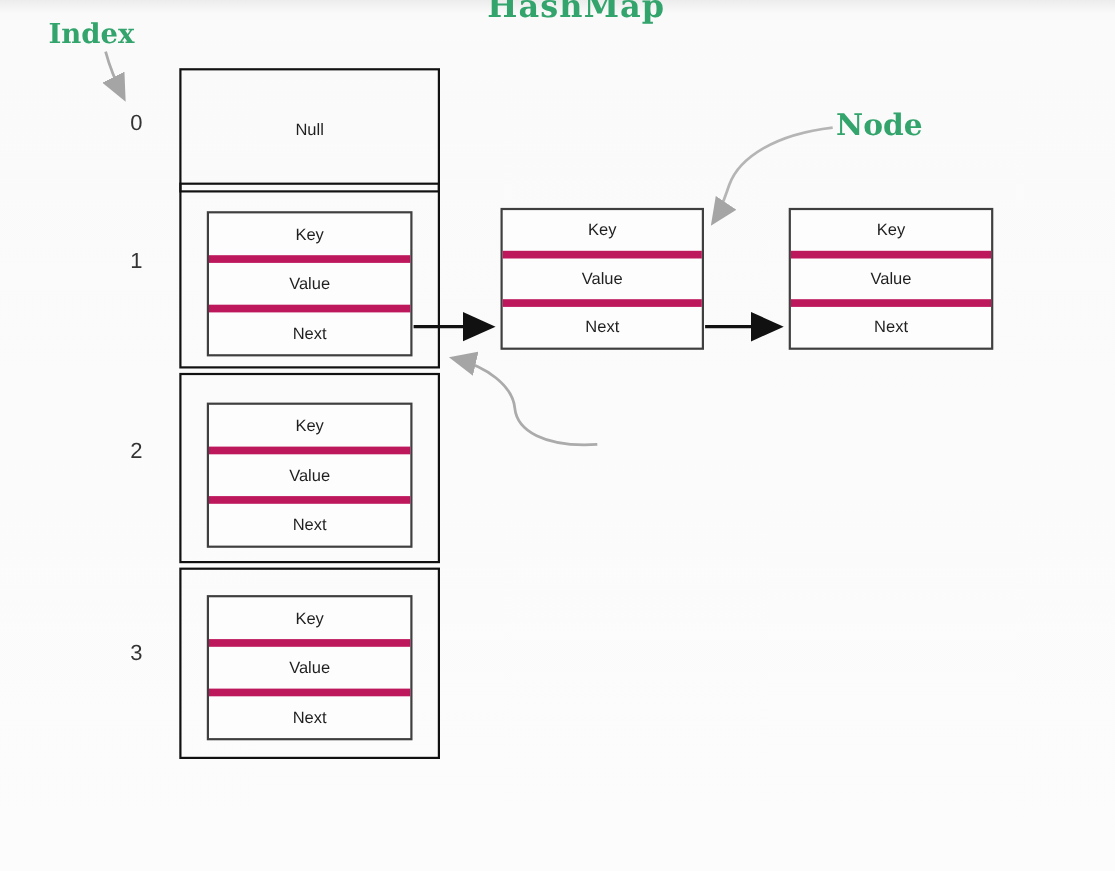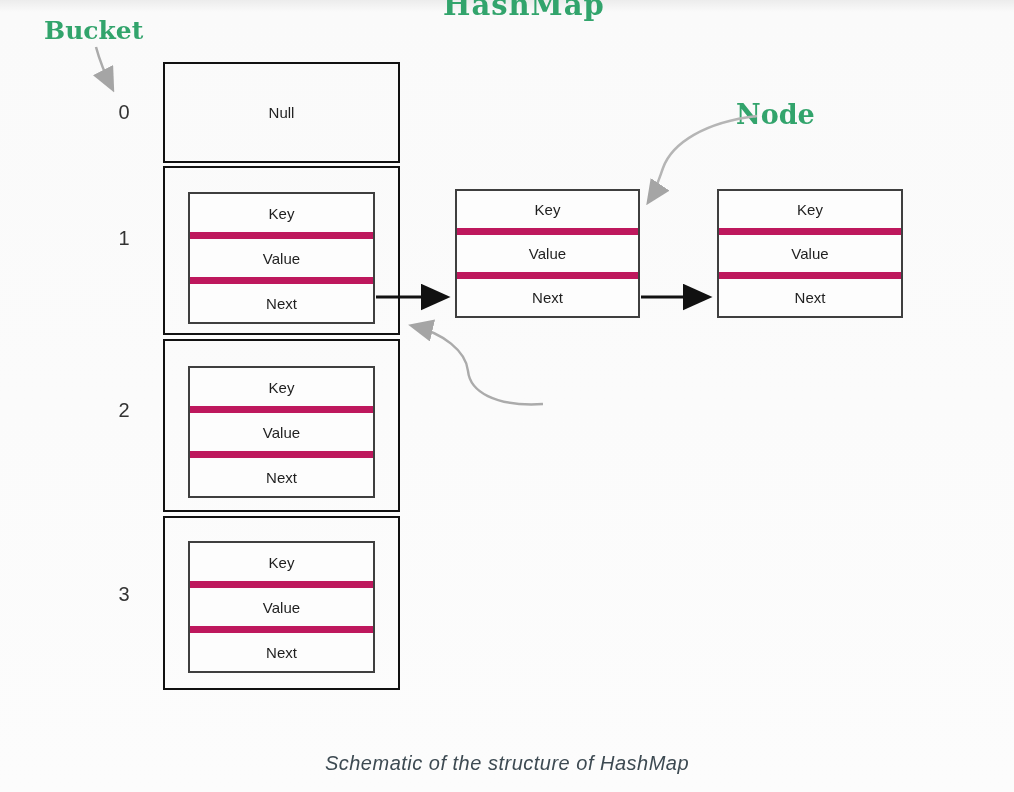--- a/index.html
+++ b/index.html
@@ -14,35 +14,35 @@
     padding-left:19px;
   }
   
   .green-label{
     position:absolute;
     font-family:"DejaVu Serif","Liberation Serif",serif;
     font-weight:bold;color:#32a46c;white-space:nowrap;
   }
   #title{left:443px;top:-12px;font-size:29px;letter-spacing:1px;}
   #label-index{left:44px;top:16px;font-size:25px;}
-  #label-node{left:736px;top:99px;font-size:27px;}
+  #label-node{left:760px;top:99px;font-size:27px;}
   #label-bucket{left:545px;top:388px;font-size:27px;}
 
   
   .index-num{
     position:absolute;left:104px;width:40px;text-align:center;
     font-size:20px;color:#333;
   }
 
   
   .bucket{
     position:absolute;left:163px;width:237px;
     border:2px solid #111;background:transparent;box-sizing:border-box;
   }
-  #bucket-0{top:62px;height:101px;display:flex;align-items:center;justify-content:center;}
+  #bucket-0{top:62px;height:113px;display:flex;align-items:center;justify-content:center;}
   #bucket-1{top:166px;height:169px;}
   #bucket-2{top:339px;height:173px;}
   #bucket-3{top:516px;height:174px;}
   .null-text{font-size:15px;color:#1f1f1f;}
 
   
   .record{
     position:absolute;box-sizing:border-box;
     border:2px solid #3f3f3f;background:#fdfdfd;
     display:flex;flex-direction:column;
@@ -66,21 +66,21 @@
     position:absolute;left:0;top:752px;width:1014px;text-align:center;
     font-size:20px;font-style:italic;color:#3d4a52;letter-spacing:0.5px;
   }
 </style>
 </head>
 <body>
 
 <div id="canvas">
 
   <div id="title" class="green-label">HashMap</div>
-  <div id="label-index" class="green-label">Bucket</div>
+  <div id="label-index" class="green-label">Index</div>
   <div id="label-node" class="green-label">Node</div>
 
   <div class="index-num" style="top:101px">0</div>
   <div class="index-num" style="top:227px">1</div>
   <div class="index-num" style="top:399px">2</div>
   <div class="index-num" style="top:583px">3</div>
 
   <div id="bucket-0" class="bucket">
     <span class="null-text">Null</span>
   </div>
@@ -126,14 +126,13 @@
     </defs>
 
     <path d="M 96,47 C 100,62 106,76 112,88" fill="none" stroke="#ababab" stroke-width="2.5" marker-end="url(#mGray)"></path>
     <path d="M 757,116 C 705,122 672,143 663,168 C 658,182 655,192 649,201" fill="none" stroke="#b5b5b5" stroke-width="2.5" marker-end="url(#mGray)"></path>
     <path d="M 543,404 C 494,407 470,391 468,371 C 466,351 443,333 413,326" fill="none" stroke="#ababab" stroke-width="2.5" marker-end="url(#mGray)"></path>
 
     <path d="M 376,297 L 446,297" fill="none" stroke="#111" stroke-width="3" marker-end="url(#mBlack)"></path>
     <path d="M 641,297 L 708,297" fill="none" stroke="#111" stroke-width="3" marker-end="url(#mBlack)"></path>
   </svg>
 
-  <div id="caption">Schematic of the structure of HashMap</div>
 </div>
 
 </body></html>

